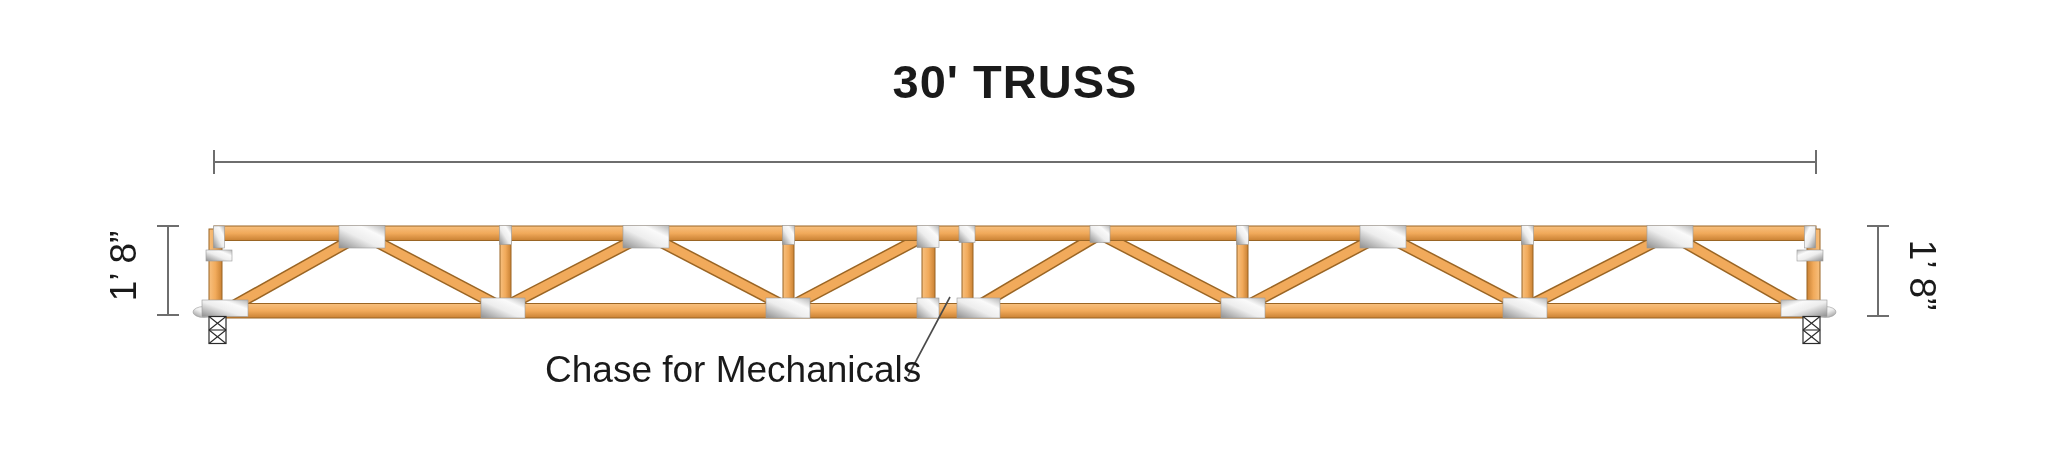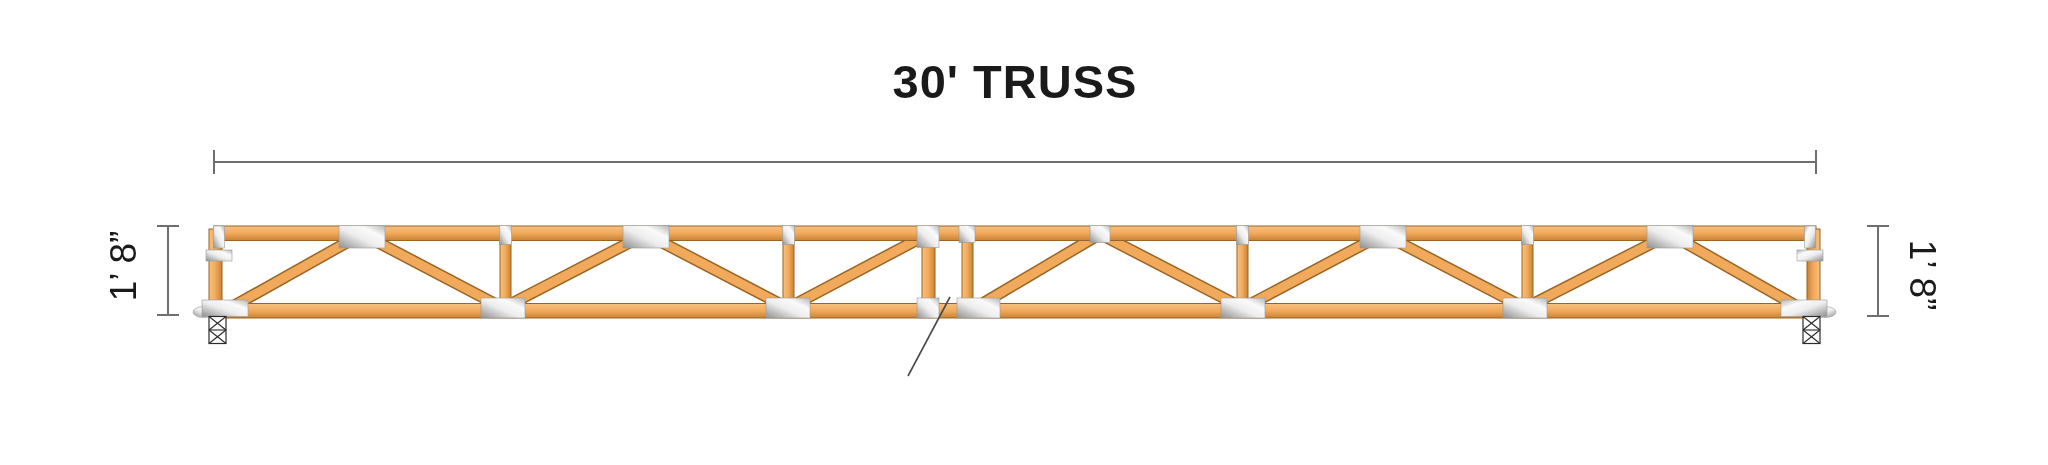--- a/index.html
+++ b/index.html
@@ -202,13 +202,14 @@
 
     <line class="leader" x1="908" y1="376" x2="950" y2="297"></line>
   </svg>
 
   <div class="diagram-title">30' TRUSS</div>
 
   <div class="height-label left">1’ 8”</div>
 
   <div class="height-label right">1’ 8”</div>
 
+  <div class="chase-label">Chase for Mechanicals</div>
 </div>
 
 </body></html>

